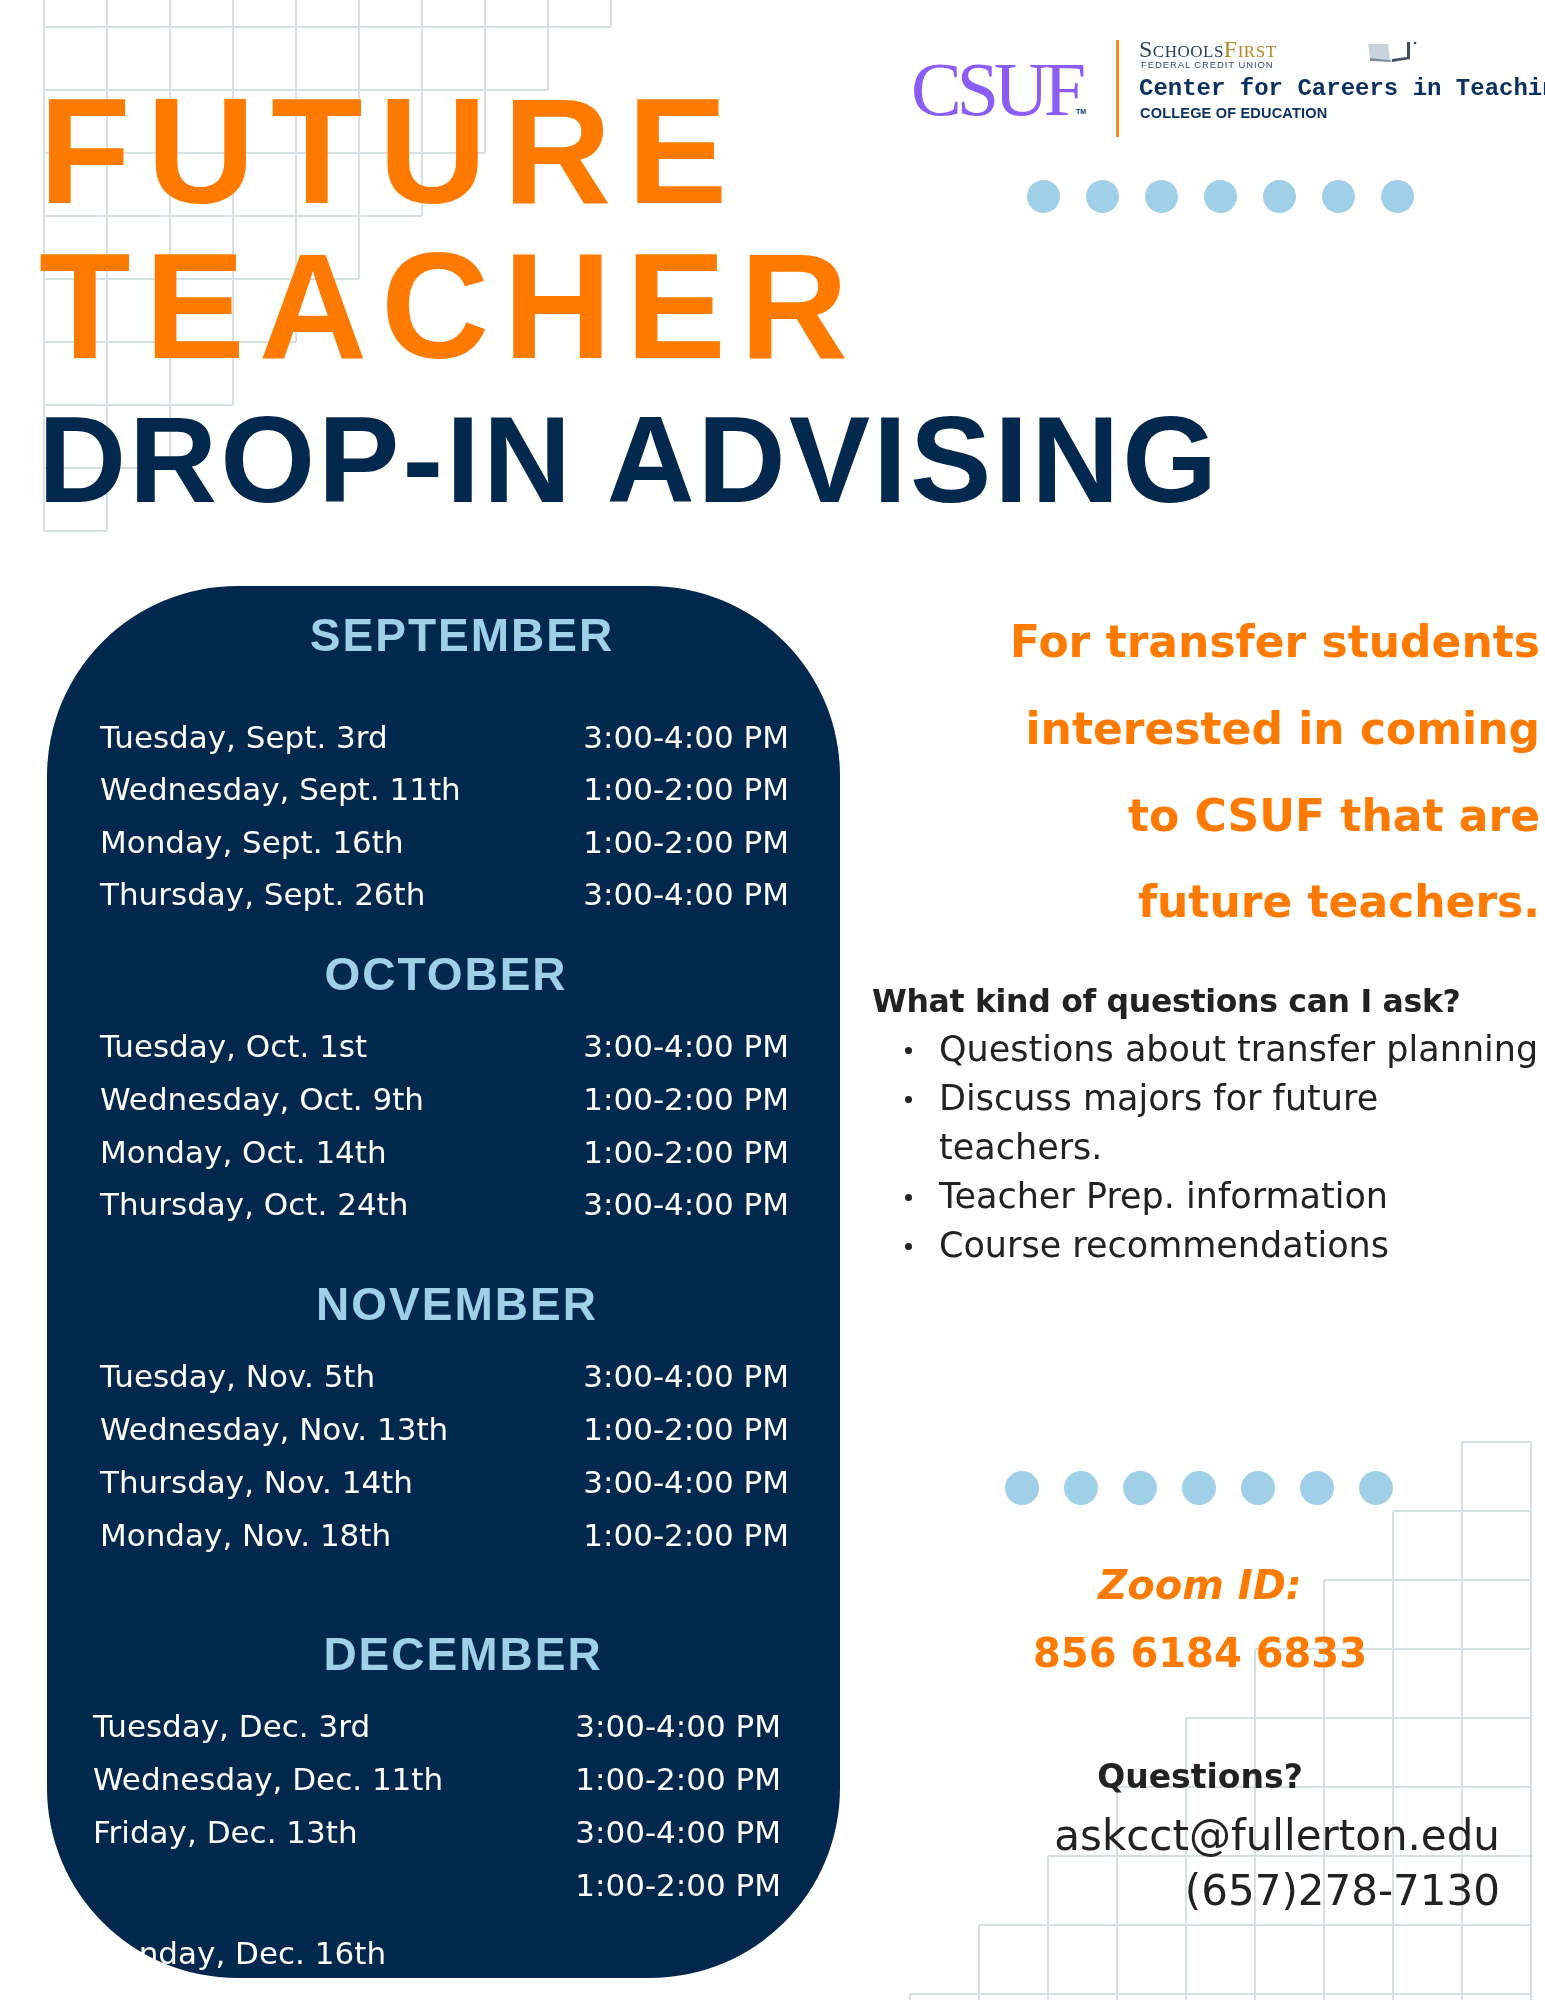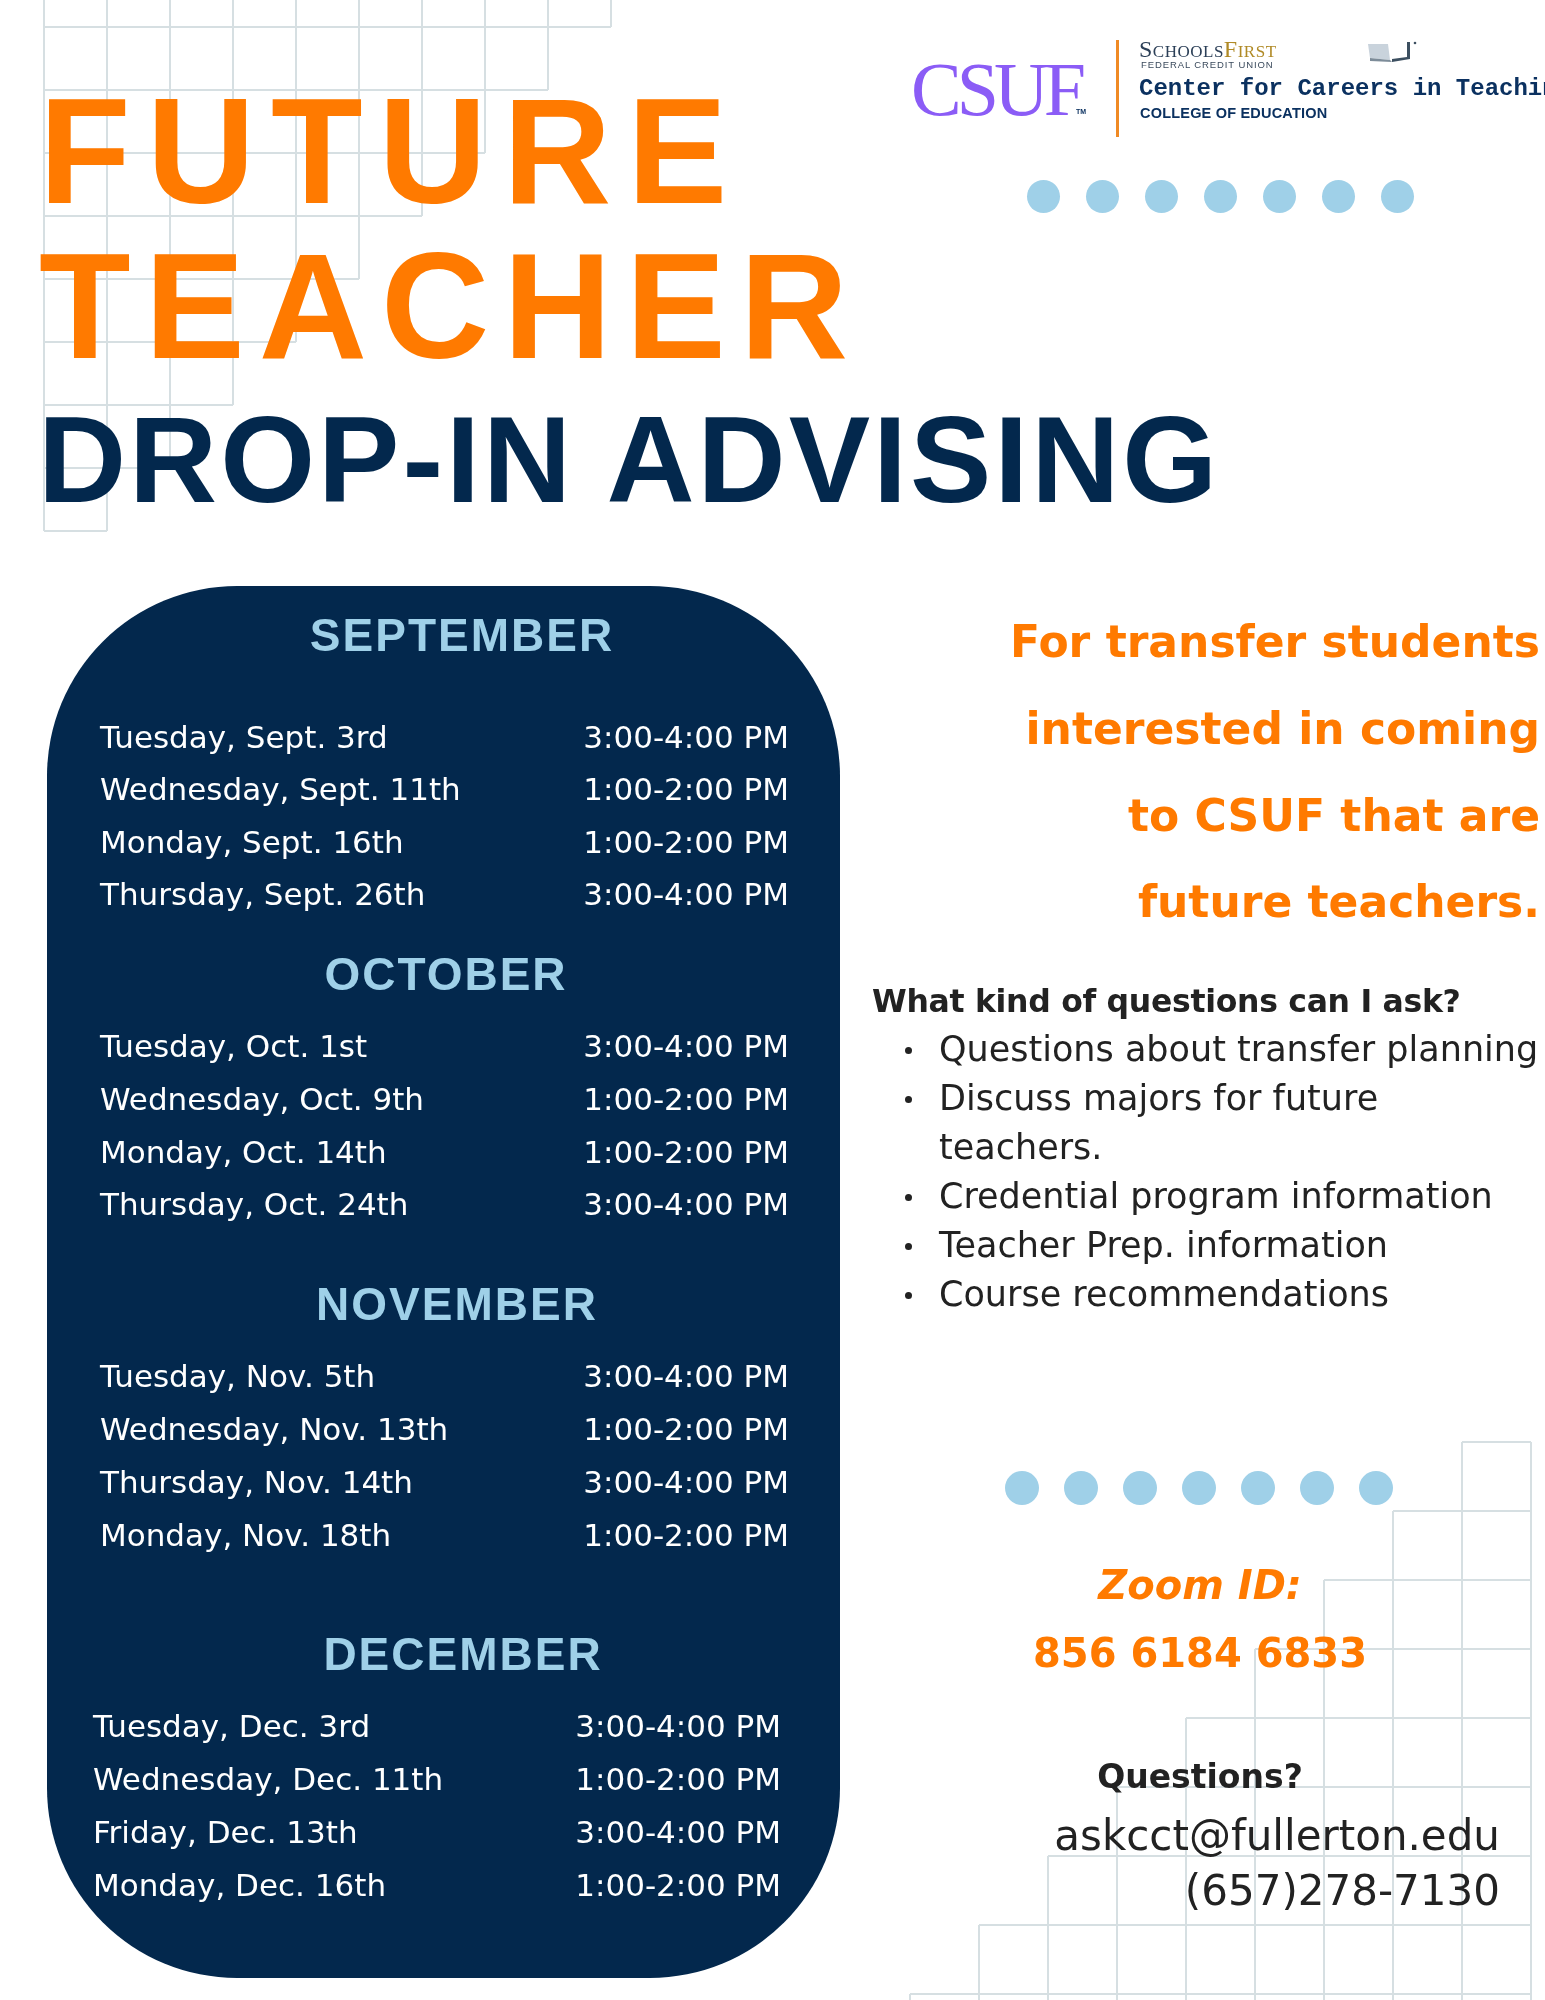--- a/index.html
+++ b/index.html
@@ -151,33 +151,32 @@
 <div class="row-day" style="left:100px; top:1520px;">Monday, Nov. 18th</div>
 <div class="row-time" style="right:756px; top:1520px;">1:00-2:00 PM</div>
 
 <div class="month" style="left:463px; top:1631px;">DECEMBER</div>
 <div class="row-day" style="left:93px; top:1711px;">Tuesday, Dec. 3rd</div>
 <div class="row-time" style="right:764px; top:1711px;">3:00-4:00 PM</div>
 <div class="row-day" style="left:93px; top:1764px;">Wednesday, Dec. 11th</div>
 <div class="row-time" style="right:764px; top:1764px;">1:00-2:00 PM</div>
 <div class="row-day" style="left:93px; top:1817px;">Friday, Dec. 13th</div>
 <div class="row-time" style="right:764px; top:1817px;">3:00-4:00 PM</div>
-<div class="row-day" style="left:93px; top:1870px;">Monday, Dec. 16th</div>
+<div class="row-day" style="left:93px; top:1938px;">Monday, Dec. 16th</div>
 <div class="row-time" style="right:764px; top:1870px;">1:00-2:00 PM</div>
 
 <div class="headline" style="top:620px;">For transfer students</div>
 <div class="headline" style="top:707px;">interested in coming</div>
 <div class="headline" style="top:794px;">to CSUF that are</div>
 <div class="headline" style="top:880px;">future teachers.</div>
 
 <div class="qhead">What kind of questions can I ask?</div>
 <ul class="qlist">
   <li><span class="bullet"></span><span>Questions about transfer planning</span></li>
   <li><span class="bullet"></span><span>Discuss majors for future teachers.</span></li>
-  <li><span class="bullet"></span><span>Credential program information</span></li>
   <li><span class="bullet"></span><span>Teacher Prep. information</span></li>
   <li><span class="bullet"></span><span>Course recommendations</span></li>
 </ul>
 
 <div>
   <div class="dot" style="left:1005px; top:1471px; width:34px; height:34px;"></div>
   <div class="dot" style="left:1064px; top:1471px; width:34px; height:34px;"></div>
   <div class="dot" style="left:1123px; top:1471px; width:34px; height:34px;"></div>
   <div class="dot" style="left:1182px; top:1471px; width:34px; height:34px;"></div>
   <div class="dot" style="left:1241px; top:1471px; width:34px; height:34px;"></div>

